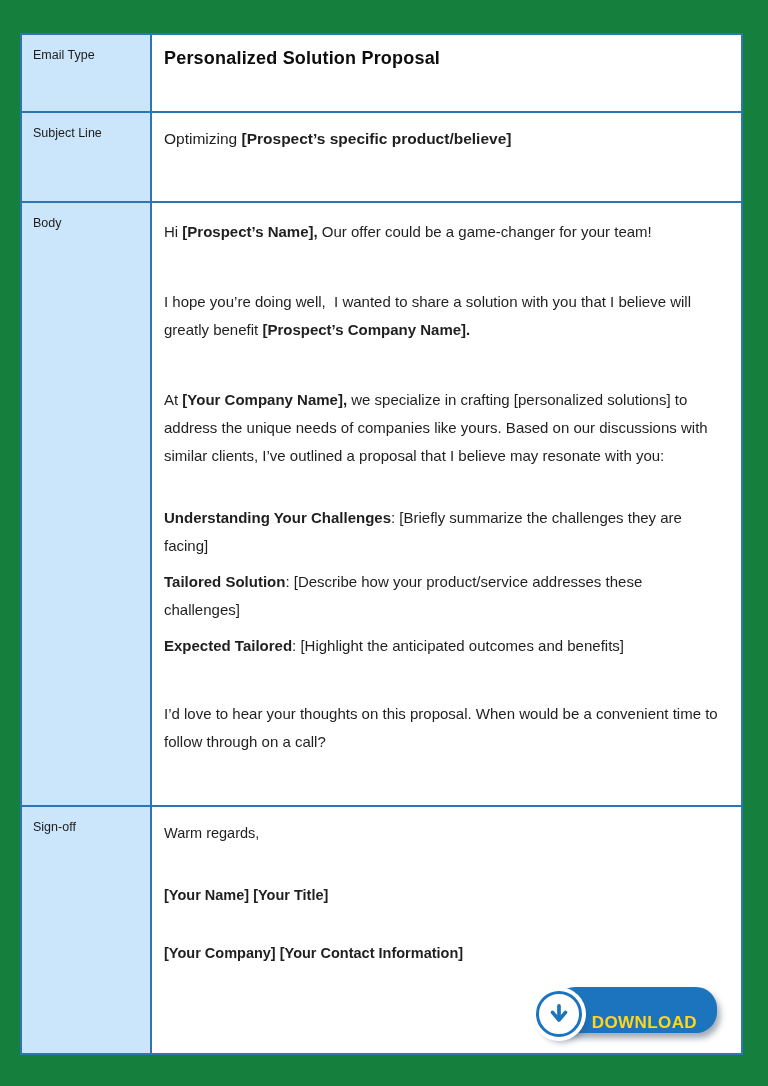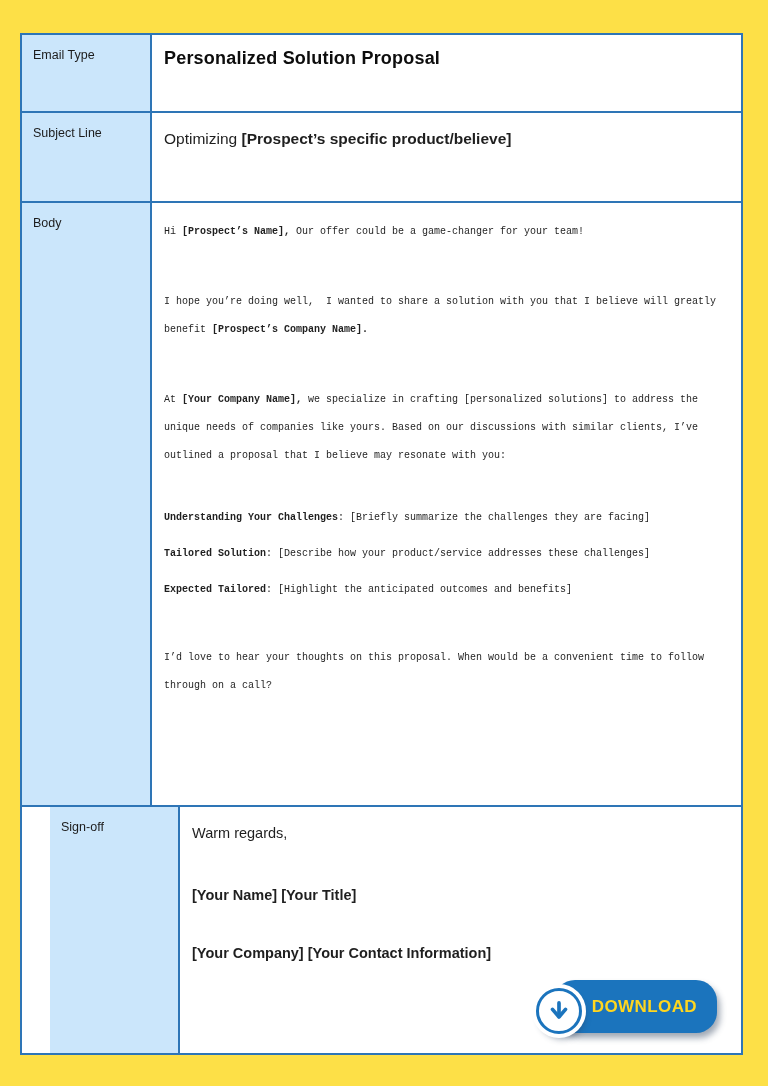--- a/index.html
+++ b/index.html
@@ -1,36 +1,36 @@
 <!DOCTYPE html>
 <html style="--table_border: #2e75b6; --label_bg: #cbe6fb; --btn_blue: #1b74bd; --btn_yellow: #ffd61e; --body_text: #1f1f1f;"><head>
 <meta charset="utf-8">
 <style>
   * { margin:0; padding:0; box-sizing:border-box; }
   html,body { background:#ffffff; }
   .page {
     position:relative;
     width:768px; height:1086px;
-    background:#fde047;
+    background:#15803d;
     font-family:"Liberation Sans", sans-serif;
     overflow:hidden;
   }
   .tmpl-table {
     position:absolute; left:20px; top:33px;
     width:723px; height:1022px;
     border:2px solid var(--table_border);
     display:flex; flex-direction:column;
     background:#fff;
   }
   .row { display:flex; flex:0 0 auto; }
   .row + .row { border-top:2px solid var(--table_border); }
   .row1 { height:76px; }
   .row2 { height:90px; }
   .row3 { height:604px; }
-  .row4 { flex:1 1 auto;padding-left:28px; }
+  .row4 { flex:1 1 auto; }
   .cell-label {
     width:130px; flex:0 0 130px;
     background:var(--label_bg);
     border-right:2px solid var(--table_border);
     padding:13px 8px 0 11px;
     font-size:12.5px; color:#1c1c1c;
   }
   .cell-content {
     flex:1 1 auto;
     padding:0 22px 0 12px;
@@ -41,23 +41,22 @@
     padding-top:13px;
     font-size:18px; font-weight:700; color:#0d0d0d;
     letter-spacing:.2px;
   }
   .subject-line {
     padding-top:17px;
     font-size:15.5px; white-space:pre-wrap;
   }
   .row3 .cell-content { padding-top:15px; }
   .bp {
-    font-size:10px; line-height:28px;
+    font-size:15px; line-height:28px;
     white-space:pre-wrap;
-    font-family:Liberation Mono, monospace;
   }
   .bp1, .bp2 { margin-bottom:42px; }
   .bp3 { margin-bottom:34px; }
   .bp4, .bp5 { margin-bottom:8px; }
   .bp6 { margin-bottom:40px; }
   .bp7 { margin-bottom:0; }
   b, .bd { font-weight:700; }
   .row4 .cell-content { padding-top:16px; }
   .so {
     font-size:14.5px; line-height:20px;
@@ -77,25 +76,25 @@
     width:46px; height:46px; border-radius:50%;
     background:#ffffff;
     border:3px solid var(--btn_blue);
     box-shadow:0 0 0 4px #ffffff, 3px 5px 6px rgba(45,65,90,.45);
     display:flex; align-items:center; justify-content:center;
     transform:translateY(4px);
   }
   .dl-circle svg { width:26px; height:26px; }
   .dl-pill {
     position:relative; z-index:1;
-    height:53px; margin-left:-28px;
+    height:46px; margin-left:-28px;
     padding:0 20px 0 38px;
     background:var(--btn_blue);
     border-radius:21px;
-    display:flex; align-items:center;
+    display:flex; align-items:flex-end;
     box-shadow:3px 5px 6px rgba(45,65,90,.45);
   }
   .dl-label {
     color:var(--btn_yellow);
     font-weight:800; font-size:17px; letter-spacing:.4px;
   }
 </style>
 </head>
 <body>
 

